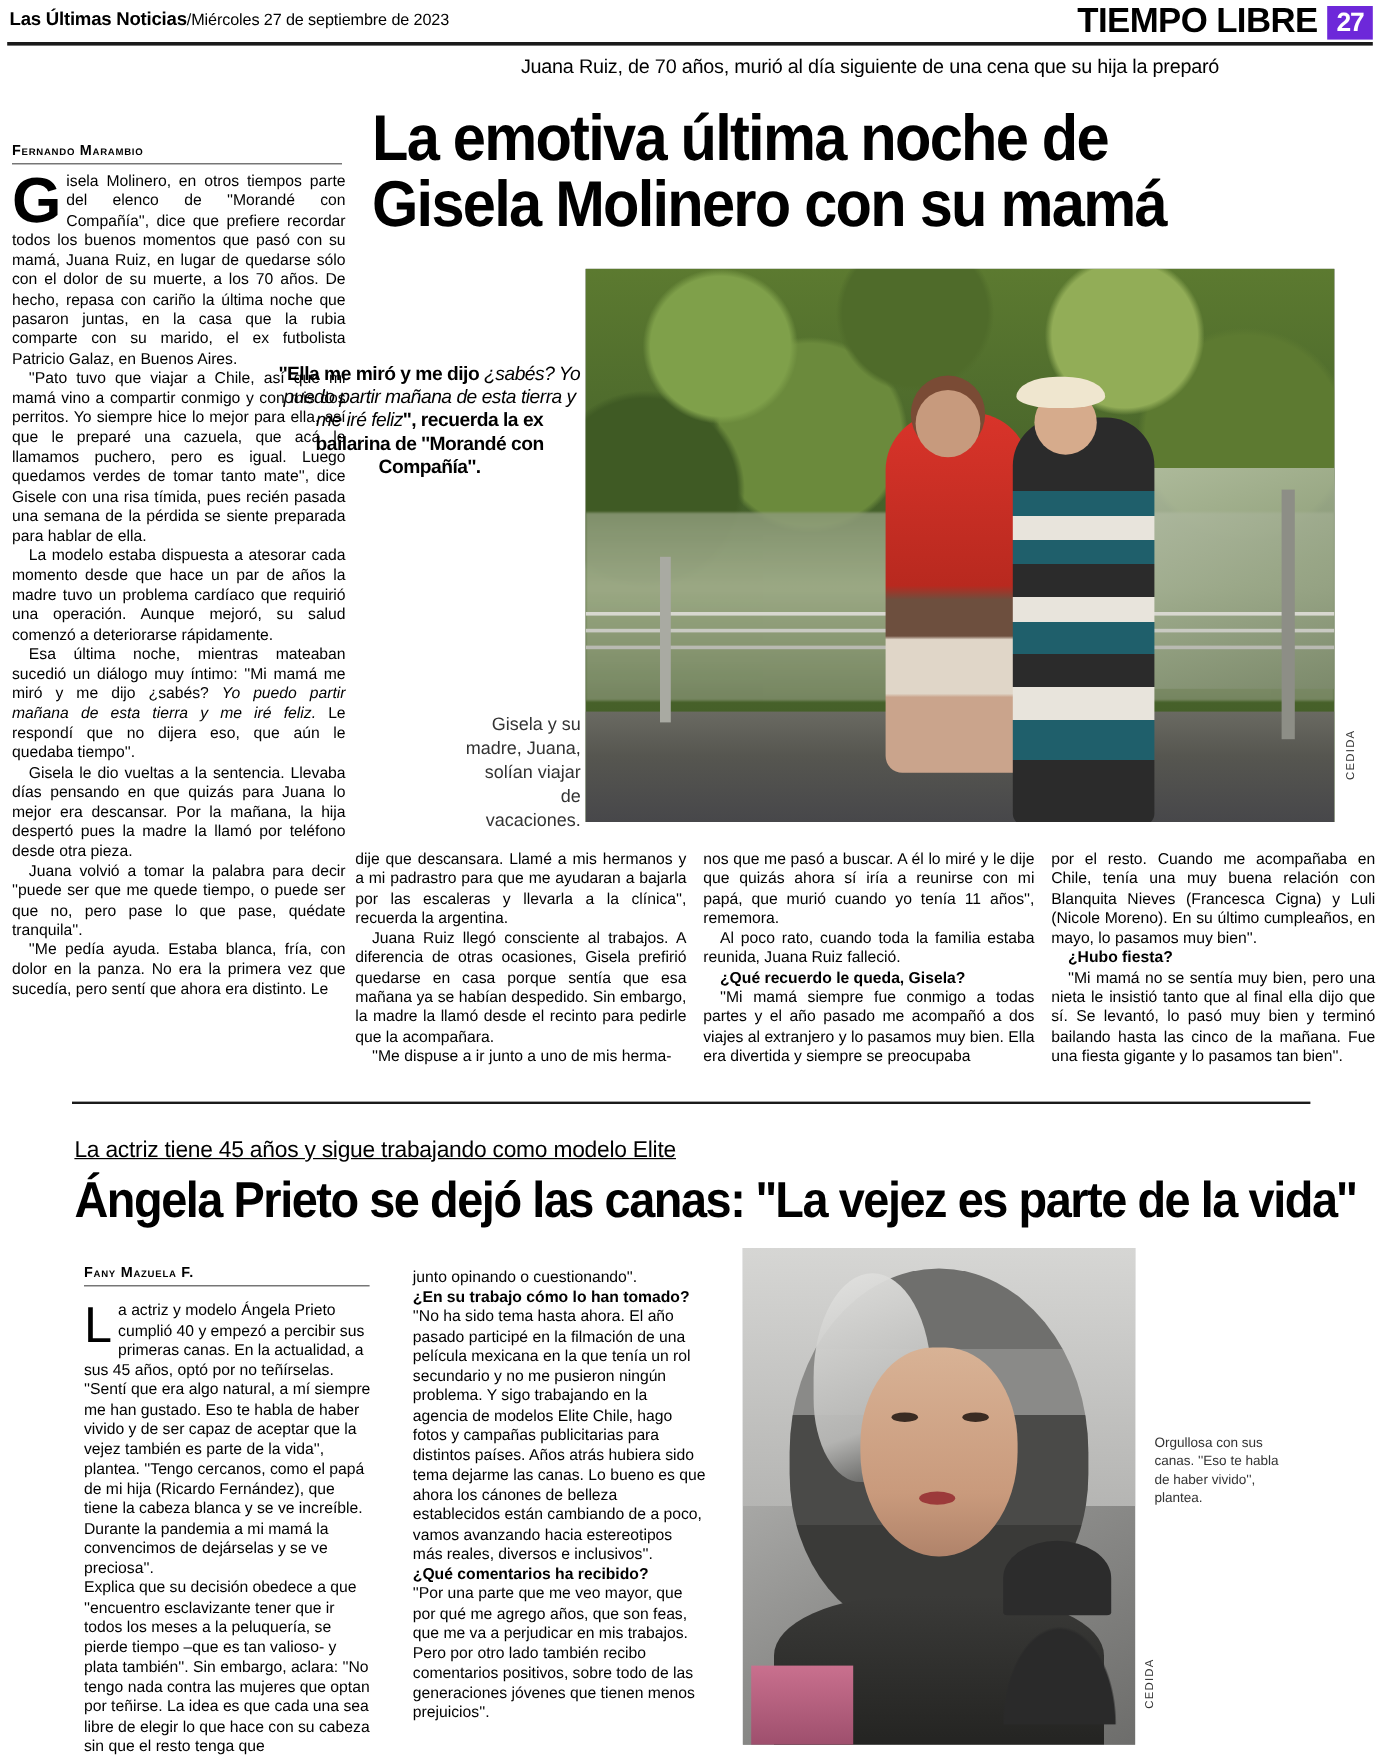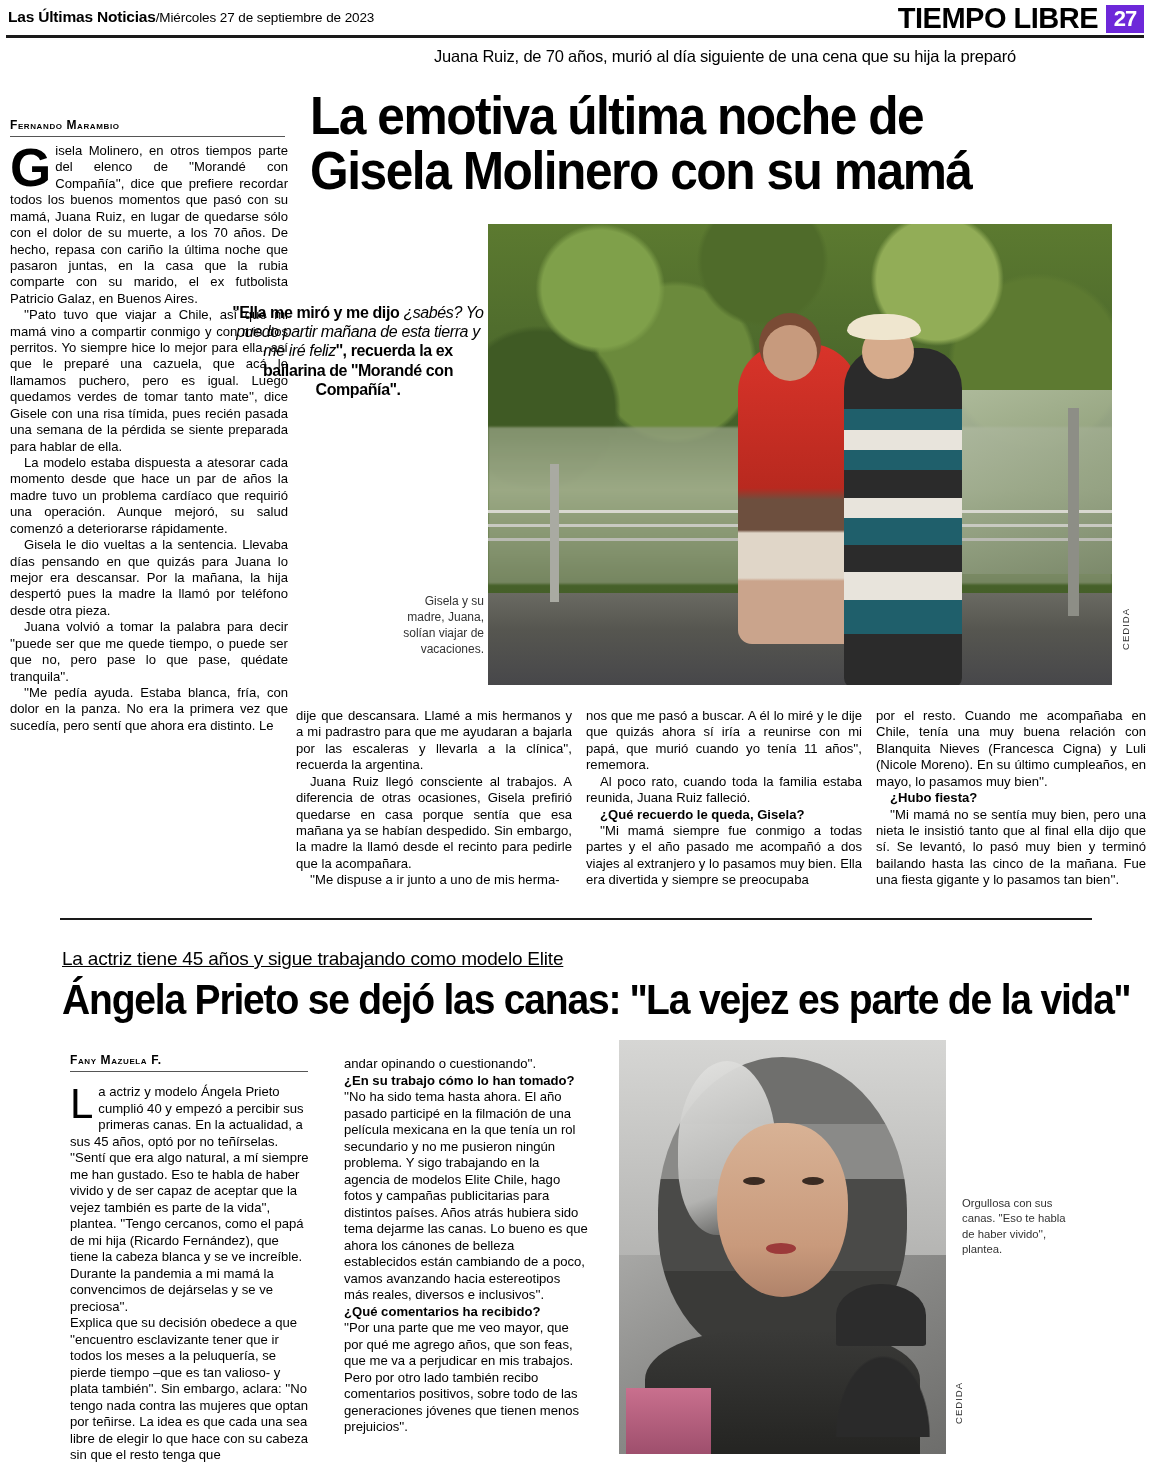--- a/index.html
+++ b/index.html
@@ -156,21 +156,21 @@
   .credit1 {
     position:absolute; left:1120px; top:608px;
     font-size:9.5px; letter-spacing:1px; color:#333;
     writing-mode:vertical-rl; transform:rotate(180deg);
   }
 
   
   .cap1 {
     position:absolute; left:388px; top:594px; width:96px;
     text-align:right;
-    font-size:12px; line-height:1.33; color:#333;
+    font-size:15px; line-height:1.33; color:#333;
   }
 
   
   .a1low { position:absolute; top:708px; font-size:13.1px; line-height:1.255; text-align:justify; }
   .a1low p { margin:0; text-indent:14px; }
   .a1low p.noindent { text-indent:0; }
   .a1low p.q { font-weight:700; text-indent:14px; }
   .a1c1 { left:296px; width:276px; }
   .a1c2 { left:586px; width:276px; }
   .a1c3 { left:876px; width:270px; }
@@ -287,20 +287,21 @@
   <div>La emotiva última noche de</div>
   <div>Gisela Molinero con su mamá</div>
 </div>
 
 <div class="byline">Fernando Marambio</div>
 
 <div class="c1">
   <p class="first"><span class="dropcap">G</span><span>isela Molinero, en otros tiempos parte del elenco de ''Morandé con Compañía'', dice que prefiere recordar todos los buenos momentos que pasó con su mamá, Juana Ruiz, en lugar de quedarse sólo con el dolor de su muerte, a los 70 años. De hecho, repasa con cariño la última noche que pasaron juntas, en la casa que la rubia comparte con su marido, el ex futbolista Patricio Galaz, en Buenos Aires.</span></p>
   <p>''Pato tuvo que viajar a Chile, así que mi mamá vino a compartir conmigo y con mis dos perritos. Yo siempre hice lo mejor para ella, así que le preparé una cazuela, que acá le llamamos puchero, pero es igual. Luego quedamos verdes de tomar tanto mate'', dice Gisele con una risa tímida, pues recién pasada una semana de la pérdida se siente preparada para hablar de ella.</p>
   <p>La modelo estaba dispuesta a atesorar cada momento desde que hace un par de años la madre tuvo un problema cardíaco que requirió una operación. Aunque mejoró, su salud comenzó a deteriorarse rápidamente.</p>
+  <p><span>Esa última noche, mientras mateaban sucedió un diálogo muy íntimo: ''Mi mamá me miró y me dijo ¿sabés? </span><i>Yo puedo partir mañana de esta tierra y me iré feliz.</i><span> Le respondí que no dijera eso, que aún le quedaba tiempo''.</span></p>
   <p>Gisela le dio vueltas a la sentencia. Llevaba días pensando en que quizás para Juana lo mejor era descansar. Por la mañana, la hija despertó pues la madre la llamó por teléfono desde otra pieza.</p>
   <p>Juana volvió a tomar la palabra para decir ''puede ser que me quede tiempo, o puede ser que no, pero pase lo que pase, quédate tranquila''.</p>
   <p>''Me pedía ayuda. Estaba blanca, fría, con dolor en la panza. No era la primera vez que sucedía, pero sentí que ahora era distinto. Le</p>
 </div>
 
 <div class="pullquote">
   <span>''Ella me miró y me dijo </span><span class="ital">¿sabés? Yo puedo partir mañana de esta tierra y me iré feliz</span><span>'', recuerda la ex bailarina de ''Morandé con Compañía''.</span>
 </div>
 
 <div class="photo1">
@@ -345,21 +346,21 @@
 <div class="a2-head">Ángela Prieto se dejó las canas: ''La vejez es parte de la vida''</div>
 
 <div class="byline2">Fany Mazuela F.</div>
 
 <div class="a2col a2c1">
   <p><span class="dropcap2">L</span><span>a actriz y modelo Ángela Prieto cumplió 40 y empezó a percibir sus primeras canas. En la actualidad, a sus 45 años, optó por no teñírselas. ''Sentí que era algo natural, a mí siempre me han gustado. Eso te habla de haber vivido y de ser capaz de aceptar que la vejez también es parte de la vida'', plantea. ''Tengo cercanos, como el papá de mi hija (Ricardo Fernández), que tiene la cabeza blanca y se ve increíble. Durante la pandemia a mi mamá la convencimos de dejárselas y se ve preciosa''.</span></p>
   <p>Explica que su decisión obedece a que ''encuentro esclavizante tener que ir todos los meses a la peluquería, se pierde tiempo –que es tan valioso- y plata también''. Sin embargo, aclara: ''No tengo nada contra las mujeres que optan por teñirse. La idea es que cada una sea libre de elegir lo que hace con su cabeza sin que el resto tenga que</p>
 </div>
 
 <div class="a2col a2c2">
-  <p>andar opinando o cuestionando''.</p>
+  <p>junto opinando o cuestionando''.</p>
   <p class="q">¿En su trabajo cómo lo han tomado?</p>
   <p>''No ha sido tema hasta ahora. El año pasado participé en la filmación de una película mexicana en la que tenía un rol secundario y no me pusieron ningún problema. Y sigo trabajando en la agencia de modelos Elite Chile, hago fotos y campañas publicitarias para distintos países. Años atrás hubiera sido tema dejarme las canas. Lo bueno es que ahora los cánones de belleza establecidos están cambiando de a poco, vamos avanzando hacia estereotipos más reales, diversos e inclusivos''.</p>
   <p class="q">¿Qué comentarios ha recibido?</p>
   <p>''Por una parte que me veo mayor, que por qué me agrego años, que son feas, que me va a perjudicar en mis trabajos. Pero por otro lado también recibo comentarios positivos, sobre todo de las generaciones jóvenes que tienen menos prejuicios''.</p>
 </div>
 
 <div class="photo2">
   <div class="ph2-bg"></div>
   <div class="ph2-wall"></div>
   <div class="ph2-hair"></div>

